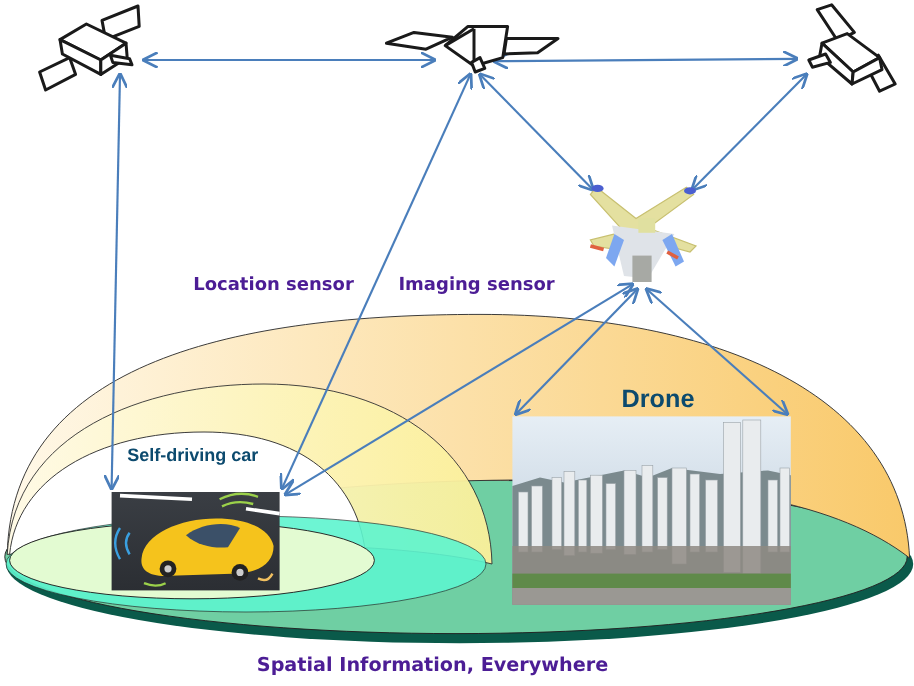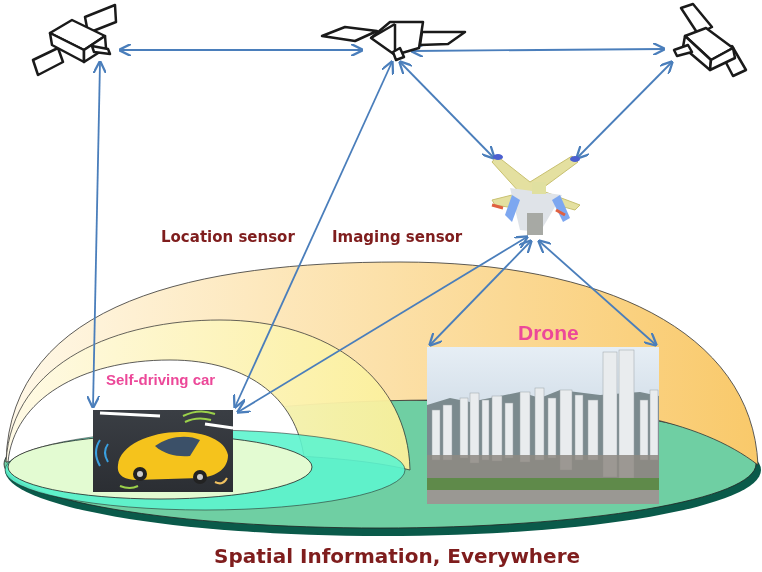--- a/index.html
+++ b/index.html
@@ -1,19 +1,19 @@
 <!DOCTYPE html>
 <html><head>
 <meta charset="utf-8">
 <style>
   html,body{margin:0;padding:0;background:#fff;}
   #stage{position:relative;width:762px;height:572px;overflow:hidden;background:#fff;font-family:"Liberation Sans",sans-serif;}
   svg{position:absolute;left:0;top:0;}
-  .lbl{position:absolute;font-family:"DejaVu Sans",sans-serif;font-weight:bold;color:#7f1d1d;white-space:nowrap;}
-  .blue{color:#ec4899;font-family:"Liberation Sans",sans-serif;}
+  .lbl{position:absolute;font-family:"DejaVu Sans",sans-serif;font-weight:bold;color:#4c1d95;white-space:nowrap;}
+  .blue{color:#0c4a6e;font-family:"Liberation Sans",sans-serif;}
 </style>
 </head>
 <body>
 
 <div id="stage">
 <svg width="762" height="572" viewBox="0 0 762 572">
   <defs>
     <marker id="ah" viewBox="0 0 10 10" refX="9" refY="5" markerWidth="7" markerHeight="7" orient="auto-start-reverse">
       <path d="M0,0 L10,5 L0,10" fill="none" stroke="#4a7ebb" stroke-width="1.8"></path>
     </marker>
@@ -145,14 +145,14 @@
     <ellipse cx="575" cy="159" rx="5" ry="3" fill="#4b5fd0"></ellipse>
     <line x1="492" y1="205" x2="503" y2="208" stroke="#e06040" stroke-width="3"></line>
     <line x1="556" y1="210" x2="565" y2="215" stroke="#e06040" stroke-width="3"></line>
   </g>
 </svg>
 
 <div class="lbl" style="left:161px;top:228px;font-size:15px;">Location sensor</div>
 <div class="lbl blue" style="left:106px;top:371px;font-size:15px;">Self-driving car</div>
 <div class="lbl" style="left:332px;top:228px;font-size:15px;">Imaging sensor</div>
 <div class="lbl blue" style="left:518px;top:321px;font-size:21px;">Drone</div>
-<div class="lbl" style="left:214px;top:544px;font-size:20px;">Spatial Information, Everywhere</div>
+<div class="lbl" style="left:214px;top:544px;font-size:16px;">Spatial Information, Everywhere</div>
 </div>
 
 </body></html>

